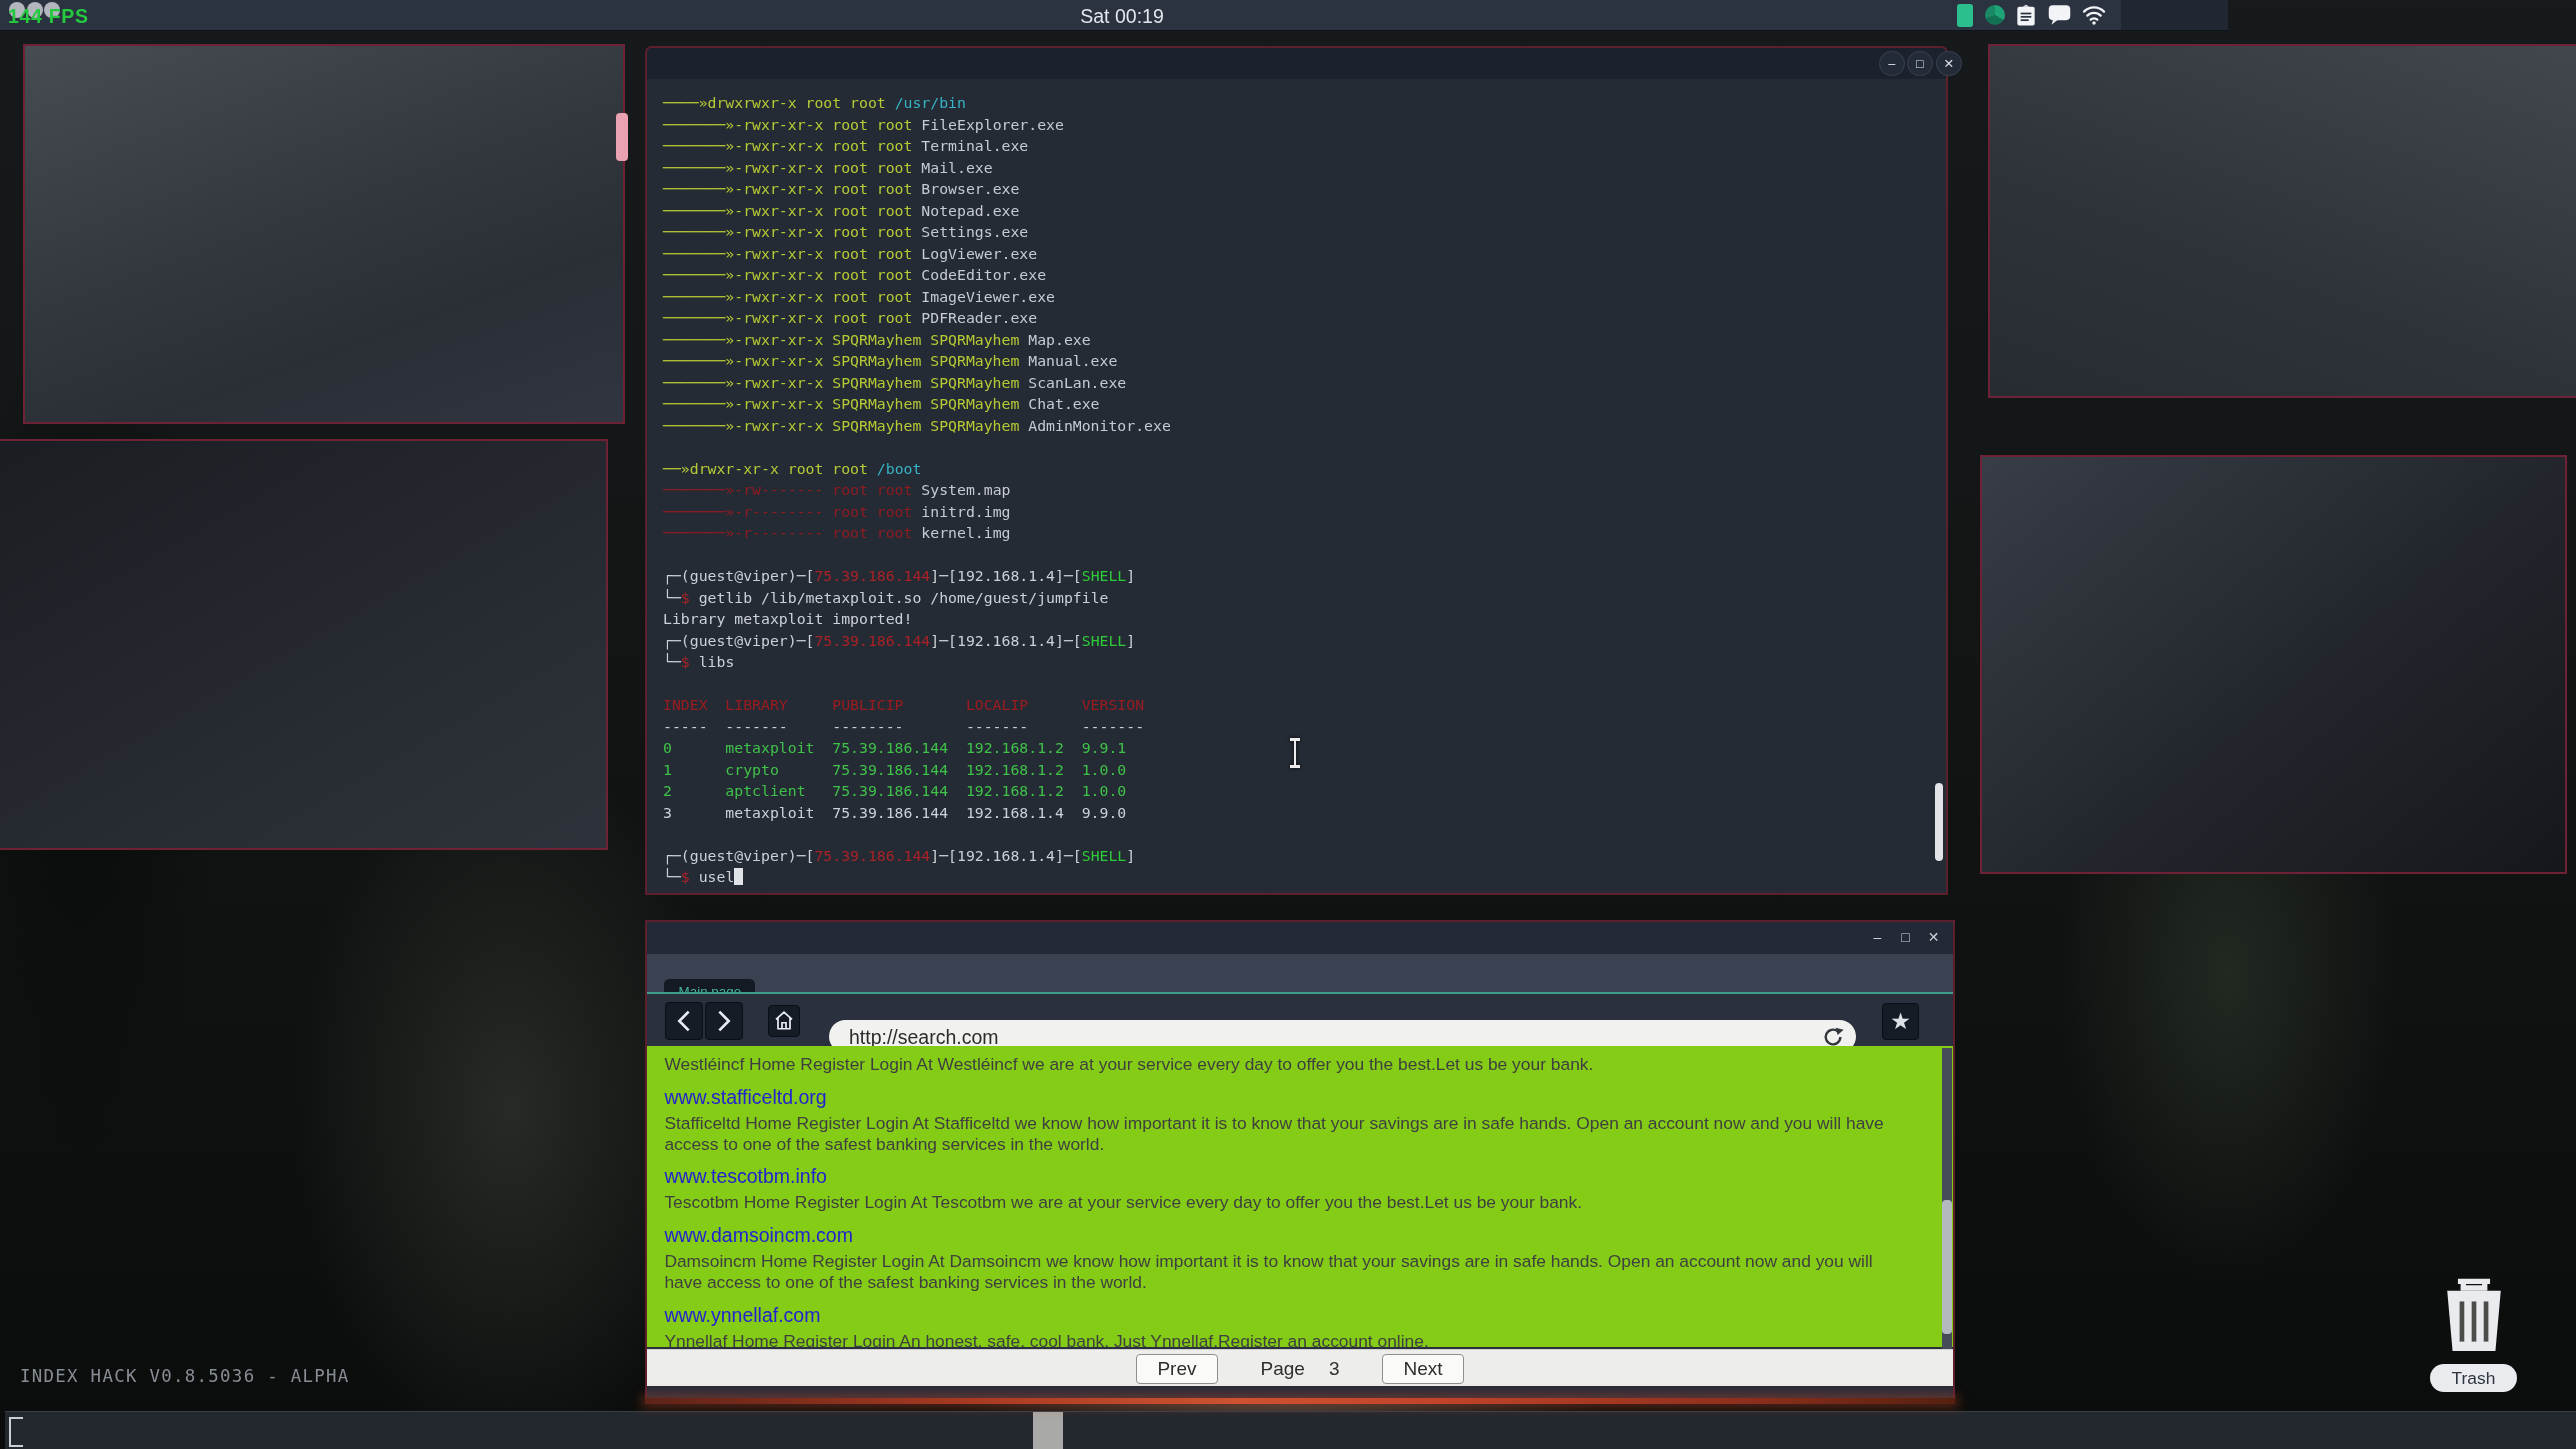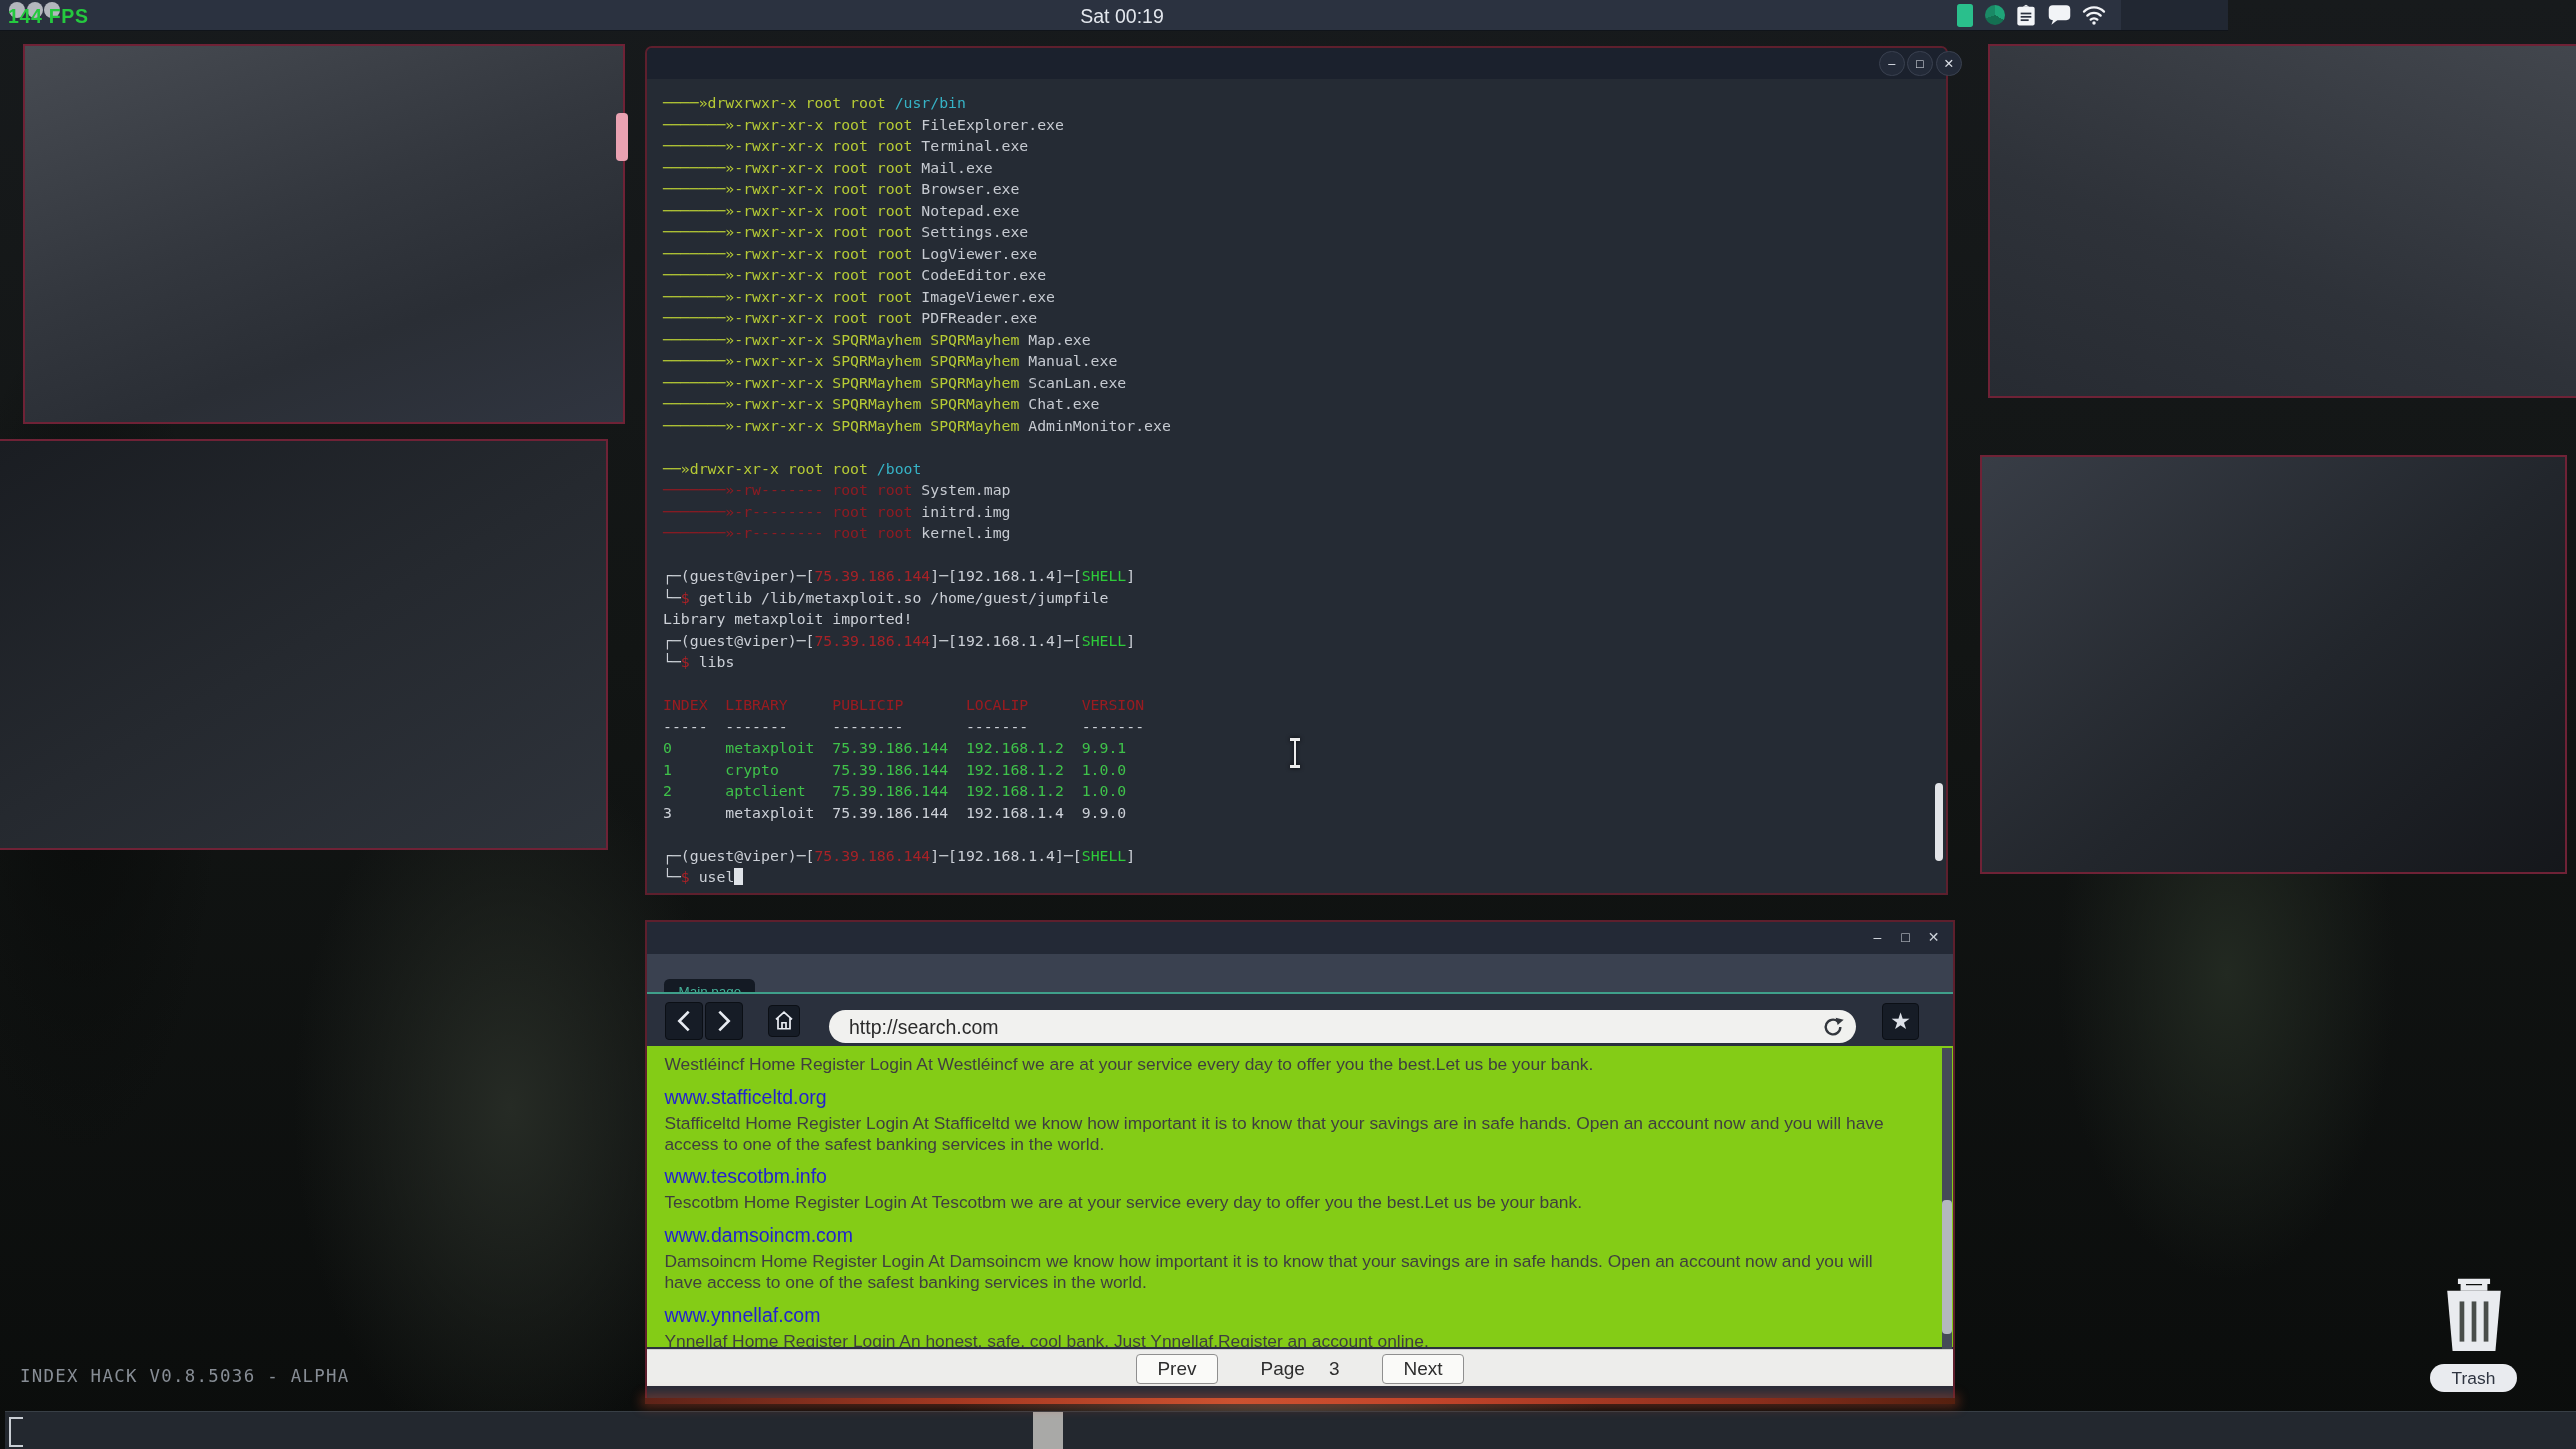--- a/index.html
+++ b/index.html
@@ -42,21 +42,21 @@
   .b-ctrl{position:absolute;top:4px;width:23px;height:23px;color:#ccd1d8;font-size:14px;line-height:23px;text-align:center;}
   .b-tabs{position:absolute;left:0;top:32px;right:0;height:50px;background:#3a4150;}
   .b-tab{position:absolute;left:17.4px;bottom:0;width:91px;height:25.5px;background:#141a24;border-radius:5.4px 5.4px 0 0;
     color:#46b29a;font-size:13.4px;line-height:25.5px;text-align:center;}
   .tealline{position:absolute;left:0;top:70px;right:0;height:2.7px;background:#3f9f8a;}
   .b-nav{position:absolute;left:0;top:72px;right:0;height:54px;background:#2a303d;}
   .navbtn{position:absolute;top:8px;width:38px;height:38px;background:#161c26;border:0.7px solid #0b0f15;border-radius:4px;
     display:flex;align-items:center;justify-content:center;box-sizing:border-box;}
   .homebtn{position:absolute;left:121px;top:10.7px;width:32px;height:32px;background:#161c26;border:0.7px solid #0b0f15;border-radius:4px;
     display:flex;align-items:center;justify-content:center;box-sizing:border-box;}
-  .urlbar{position:absolute;left:182px;top:16px;width:1027px;height:33px;background:#f1f1ef;border-radius:17.4px;}
+  .urlbar{position:absolute;left:182px;top:26px;width:1027px;height:33px;background:#f1f1ef;border-radius:17.4px;}
   .urltext{position:absolute;left:20px;top:6px;font-size:19.5px;color:#2b2b2b;}
   .refresh{position:absolute;right:10.7px;top:5.4px;}
   .starbtn{position:absolute;left:1235px;top:9.4px;width:35px;height:35px;background:#161c26;border:0.7px solid #0b0f15;border-radius:4px;
     color:#dde1e8;font-size:23px;line-height:34px;text-align:center;}
   .b-content{position:absolute;left:0;top:124px;right:0;height:301px;background:#84cc16;
     padding:4px 40px 0 17.4px;box-sizing:border-box;overflow:hidden;}
   .res-desc{font-size:17.4px;line-height:21px;color:#3f3f3f;margin:4px 0 6.7px;}
   .res-link{font-size:19.5px;color:#2323cf;margin:10.7px 0 4px;}
   .b-track{position:absolute;right:1.3px;top:126px;width:9.4px;height:301px;background:#454b57;}
   .b-thumb{position:absolute;right:1.3px;top:278px;width:9.4px;height:134px;background:#b4b8bf;border-radius:4px;}

